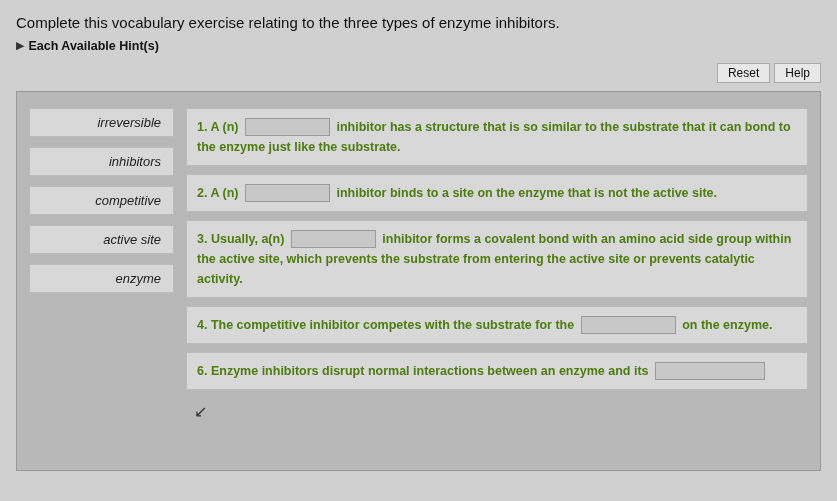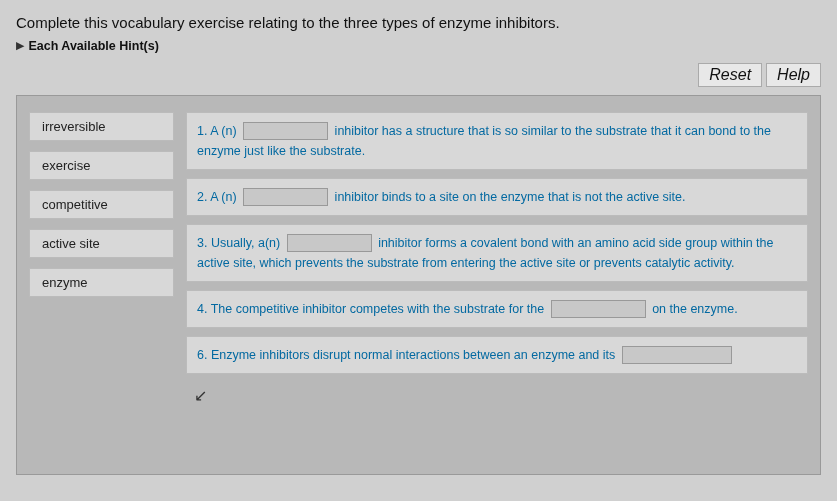--- a/index.html
+++ b/index.html
@@ -49,54 +49,55 @@
     .reset-help-row {
       display: flex;
       justify-content: flex-end;
       margin-bottom: 8px;
       gap: 4px;
     }
     .btn-small {
       background: #e8e8e8;
       border: 1px solid #aaa;
       padding: 2px 10px;
-      font-size: 16px;
+      font-size: 12px;
       cursor: pointer;
       color: #111;
-      font-style: italic;
     }
     .left-words {
       display: flex;
       flex-direction: column;
       gap: 10px;
       min-width: 145px;
     }
     .word-tile {
       background: #d8d8d8;
       border: 1px solid #bbb;
       padding: 6px 12px;
-      text-align: left;
+      text-align: right;
       font-size: 13px;
       cursor: grab;
       user-select: none;
       color: #222;
+      font-style: italic;
     }
     .right-sentences {
       flex: 1;
       display: flex;
       flex-direction: column;
       gap: 8px;
     }
     .sentence-box {
       background: #d8d8d8;
       border: 1px solid #bbb;
       padding: 8px 10px;
       font-size: 12.5px;
       line-height: 1.6;
-      color: #0369a1;
+      color: #4d7c0f;
+      font-weight: bold;
     }
     .blank {
       display: inline-block;
       width: 85px;
       height: 18px;
       background: #c8c8c8;
       border: 1px solid #999;
       vertical-align: middle;
       margin: 0 3px;
     }
@@ -127,21 +128,21 @@
 
   <div class="reset-help-row">
     <button class="btn-small">Reset</button>
     <button class="btn-small">Help</button>
   </div>
 
   <div class="main-area">
 
     <div class="left-words">
       <div class="word-tile">irreversible</div>
-      <div class="word-tile">exercise</div>
+      <div class="word-tile">inhibitors</div>
       <div class="word-tile">competitive</div>
       <div class="word-tile">active site</div>
       <div class="word-tile">enzyme</div>
     </div>
 
     <div class="right-sentences">
 
       <div class="sentence-box">
         <span>1.</span>
         <span> A (n)</span>

